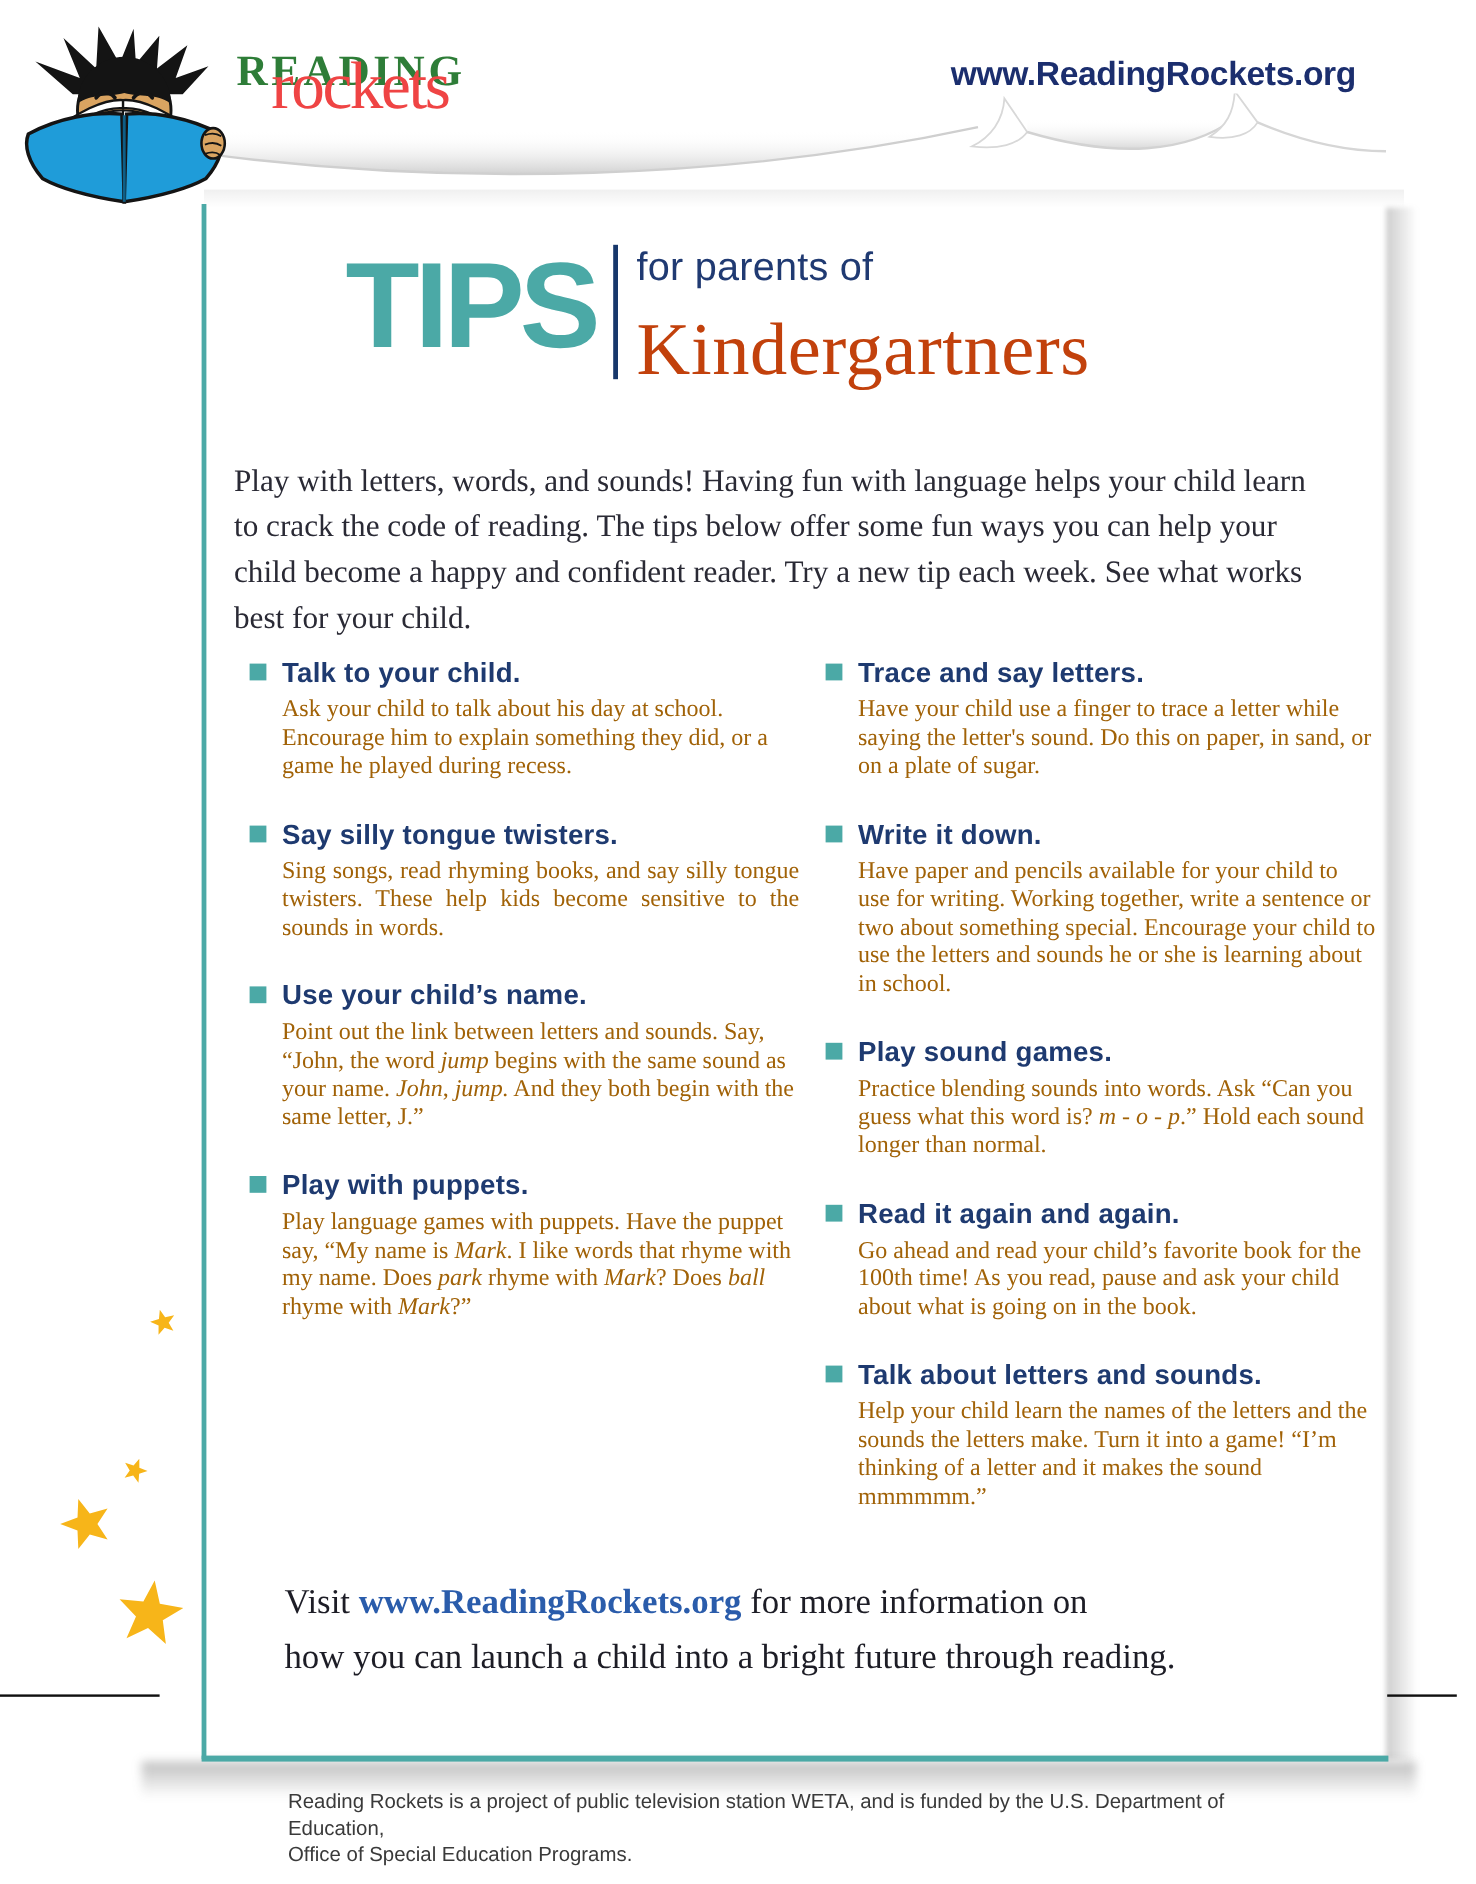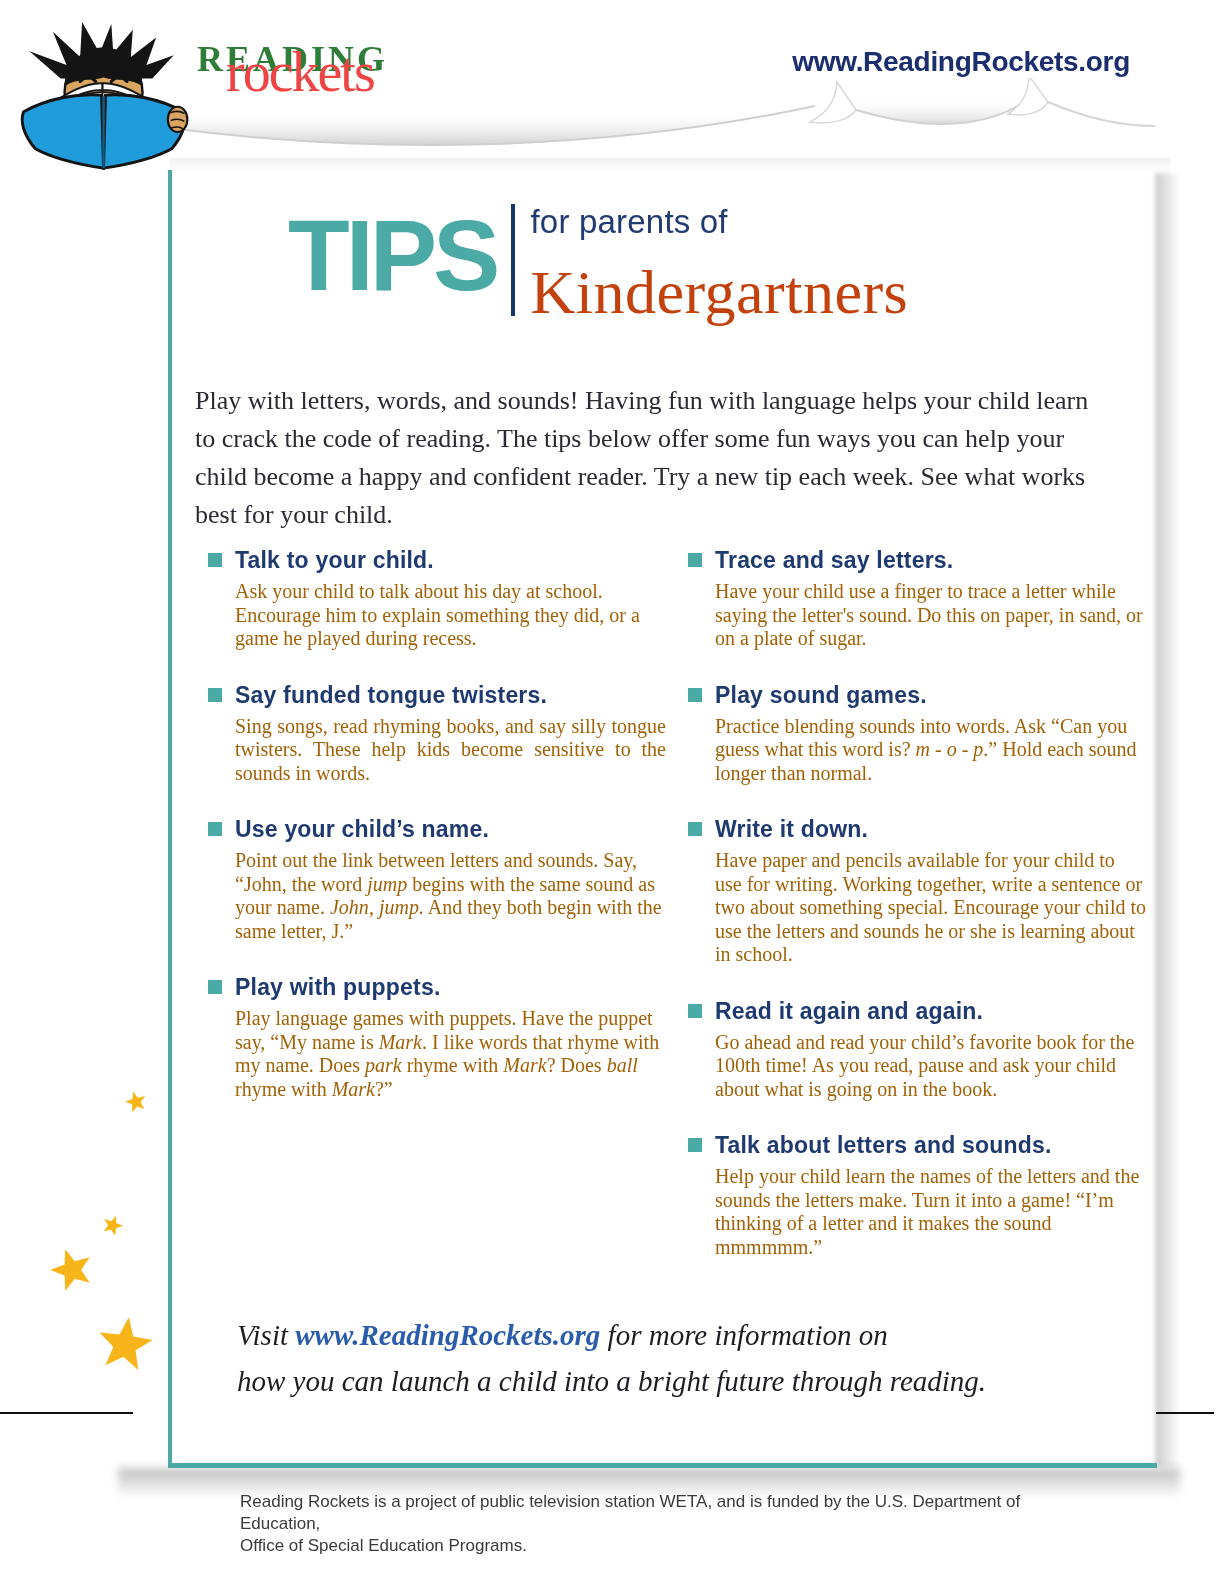--- a/index.html
+++ b/index.html
@@ -50,21 +50,21 @@
   .tip-head{display:flex;gap:13px;}
   .bullet{width:14px;height:14px;background:#4BA9A6;margin-top:7px;flex:none;}
   .tip-heading{font-weight:700;font-size:23px;line-height:28px;color:#1E3A70;letter-spacing:0.2px;}
   .tip-body{margin:6px 0 0 27px;font-family:"Liberation Serif",serif;font-size:20px;
     line-height:23.5px;color:#a16207;}
   .tip-body em{font-style:italic;}
   .col-left .tip:nth-child(2) .tip-body{text-align:justify;}
 
   
   .visit{position:absolute;left:237px;top:1283px;width:800px;
-    font-family:"Liberation Serif",serif;font-style:italic;font-size:29px;line-height:46px;color:#1D1D26;}
+    font-family:"Liberation Serif",serif;font-size:29px;line-height:46px;color:#1D1D26;}
   .visit .visit-link{color:#2A5CAB;font-weight:700;cursor:pointer;}
   .footer-note{position:absolute;left:240px;top:1491px;width:830px;
     font-size:17px;line-height:22px;color:#3A3A3A;}
 </style>
 </head>
 <body>
 
 <div class="page">
 
   <svg class="curl-svg" viewBox="0 0 1000 95" aria-hidden="true">
@@ -136,21 +136,21 @@
       <div class="tip-head">
         <span class="bullet"></span>
         <span class="tip-heading">Talk to your child.</span>
       </div>
       <p class="tip-body"><span>Ask your child to talk about his day at school. Encourage him to explain something they did, or a game he played during recess.</span></p>
     </div>
 
     <div class="tip">
       <div class="tip-head">
         <span class="bullet"></span>
-        <span class="tip-heading">Say funded tongue twisters.</span>
+        <span class="tip-heading">Say silly tongue twisters.</span>
       </div>
       <p class="tip-body"><span>Sing songs, read rhyming books, and say silly tongue twisters. These help kids become sensitive to the sounds in words.</span></p>
     </div>
 
 
     <div class="tip">
       <div class="tip-head">
         <span class="bullet"></span>
         <span class="tip-heading">Use your child’s name.</span>
       </div>
@@ -170,31 +170,31 @@
       <div class="tip-head">
         <span class="bullet"></span>
         <span class="tip-heading">Trace and say letters.</span>
       </div>
       <p class="tip-body"><span>Have your child use a finger to trace a letter while saying the letter's sound. Do this on paper, in sand, or on a plate of sugar.</span></p>
     </div>
 
     <div class="tip">
       <div class="tip-head">
         <span class="bullet"></span>
+        <span class="tip-heading">Write it down.</span>
+      </div>
+      <p class="tip-body"><span>Have paper and pencils available for your child to use for writing. Working together, write a sentence or two about something special. Encourage your child to use the letters and sounds he or she is learning about in school.</span></p>
+    </div>
+
+    <div class="tip">
+      <div class="tip-head">
+        <span class="bullet"></span>
         <span class="tip-heading">Play sound games.</span>
       </div>
       <p class="tip-body"><span>Practice blending sounds into words. Ask “Can you guess what this word is? </span><em>m - o - p</em><span>.” Hold each sound longer than normal.</span></p>
-    </div>
-
-    <div class="tip">
-      <div class="tip-head">
-        <span class="bullet"></span>
-        <span class="tip-heading">Write it down.</span>
-      </div>
-      <p class="tip-body"><span>Have paper and pencils available for your child to use for writing. Working together, write a sentence or two about something special. Encourage your child to use the letters and sounds he or she is learning about in school.</span></p>
     </div>
 
     <div class="tip">
       <div class="tip-head">
         <span class="bullet"></span>
         <span class="tip-heading">Read it again and again.</span>
       </div>
       <p class="tip-body"><span>Go ahead and read your child’s favorite book for the 100th time! As you read, pause and ask your child about what is going on in the book.</span></p>
     </div>
 

